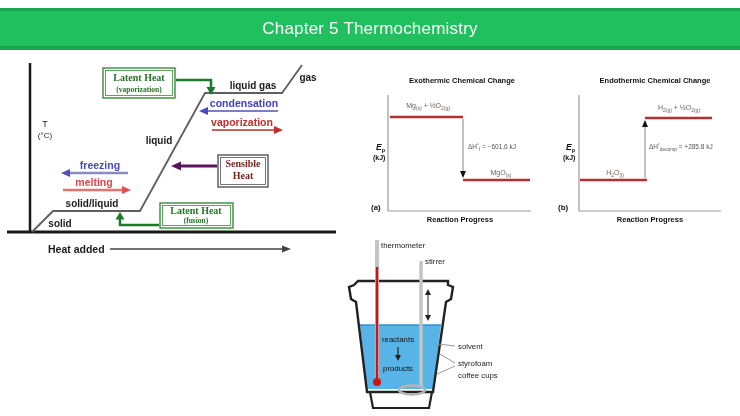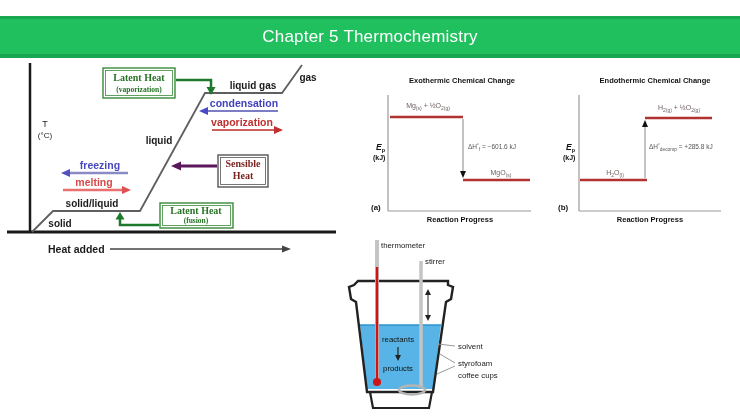--- a/index.html
+++ b/index.html
@@ -1,18 +1,18 @@
 <!DOCTYPE html>
 <html><head>
 <meta charset="utf-8">
 <style>
   html,body{margin:0;padding:0;background:#fff;}
   .slide{position:relative;width:740px;height:416px;background:#ffffff;overflow:hidden;
          font-family:"Liberation Sans",sans-serif;}
-  .header{position:absolute;left:0;top:16px;width:740px;height:42px;box-sizing:border-box;
+  .header{position:absolute;left:0;top:8px;width:740px;height:42px;box-sizing:border-box;
           background:#21c05e;border-top:3px solid #18a651;border-bottom:4px solid #18a651;
           display:flex;align-items:center;justify-content:center;}
   .header .title{color:#ffffff;font-size:17px;letter-spacing:.2px;}
   svg{position:absolute;font-family:"Liberation Sans",sans-serif;}
   #heatcurve{left:0;top:50px;}
   #exo{left:368px;top:72px;}
   #endo{left:553px;top:72px;}
   #calmtr{left:340px;top:237px;}
   .serif{font-family:"Liberation Serif",serif;}
 </style>

